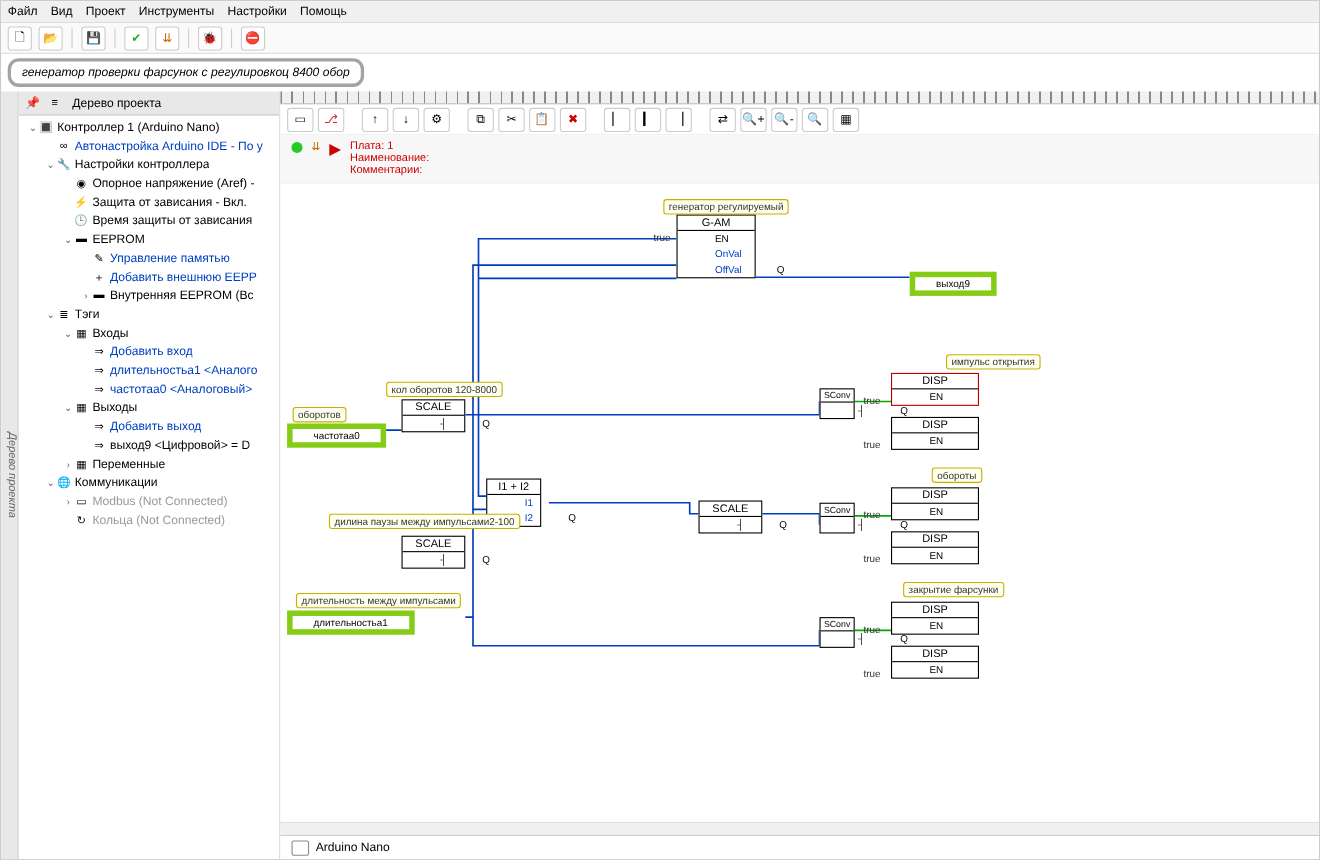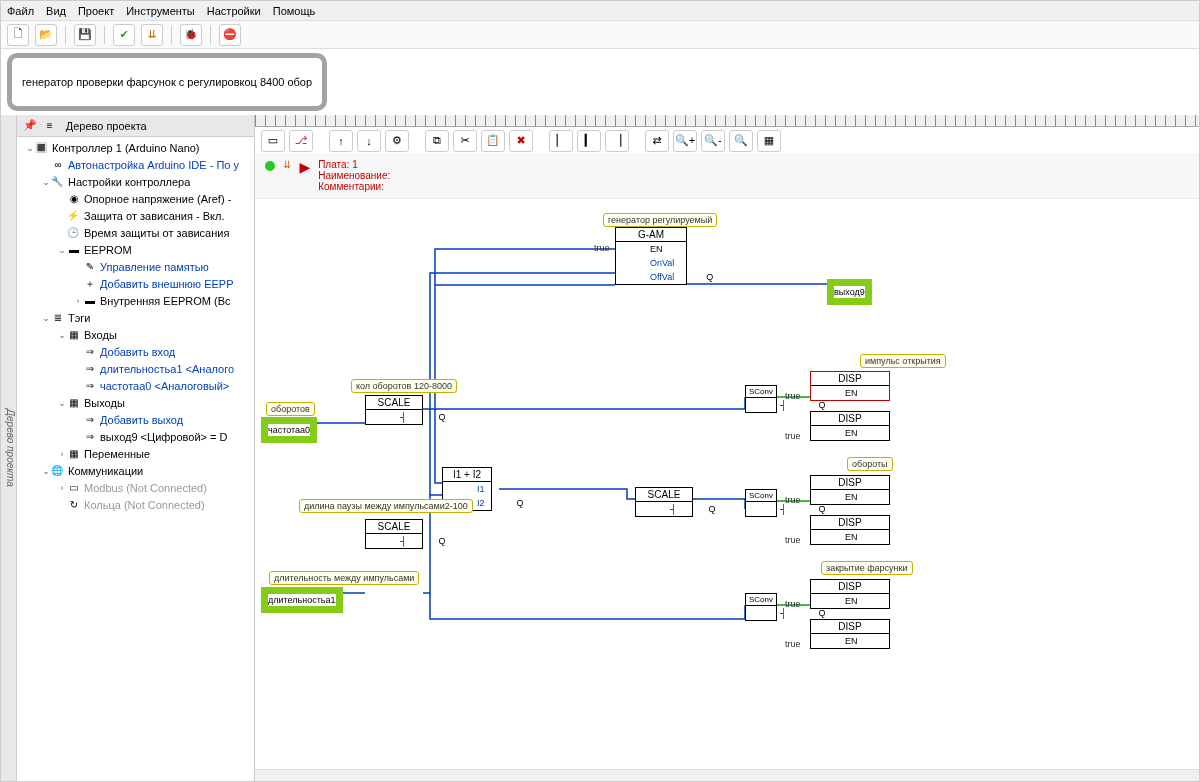--- a/index.html
+++ b/index.html
@@ -7,21 +7,21 @@
   .app { width: 1200px; height: 782px; display: flex; flex-direction: column; border: 1px solid #ccc; }
   
   .menubar { height: 20px; background: #f0f0f0; border-bottom: 1px solid #ddd; display: flex; align-items: center; padding: 0 6px; gap: 12px; }
   .menubar span { cursor: default; }
   
   .toolbar-main { height: 28px; background: #fafafa; border-bottom: 1px solid #ddd; display: flex; align-items: center; padding: 0 6px; gap: 6px; }
   .tb-btn { width: 22px; height: 22px; border: 1px solid #ccc; border-radius: 3px; background: #fff; display: flex; align-items: center; justify-content: center; cursor: pointer; }
   .tb-sep { width: 1px; height: 18px; background: #ccc; margin: 0 2px; }
   
   .project-bar { padding: 4px 6px; }
-  .project-name { border: 5px solid #a3a3a3; border-radius: 10px; padding: 18px 10px; display: inline-block; background: #fff; }
+  .project-name { border: 3px solid #a3a3a3; border-radius: 10px; padding: 4px 10px; display: inline-block; background: #fff; font-style: italic; }
   
   .main { flex: 1; display: flex; overflow: hidden; }
   .sidebar-tab { width: 16px; background: #e8e8e8; border-right: 1px solid #ccc; writing-mode: vertical-rl; text-align: center; padding: 6px 0; color: #666; font-style: italic; font-size: 10px; }
   .sidebar { width: 238px; border-right: 1px solid #ccc; background: #fff; overflow: hidden; display: flex; flex-direction: column; }
   .sidebar-header { height: 22px; background: #e8e8e8; border-bottom: 1px solid #ccc; display: flex; align-items: center; padding: 0 6px; gap: 6px; }
   .tree { flex: 1; overflow: auto; padding: 2px 0; }
   .tree-node { display: flex; align-items: center; height: 17px; padding-right: 4px; white-space: nowrap; overflow: hidden; cursor: default; }
   .tw { display: inline-block; text-align: center; color: #666; font-size: 9px; }
   .ico { width: 14px; height: 14px; display: inline-flex; align-items: center; justify-content: center; margin-right: 3px; font-size: 10px; }
   .node-text { overflow: hidden; text-overflow: clip; }
@@ -40,21 +40,21 @@
   .diagram-wrap { flex: 1; position: relative; overflow: auto; background: #fff; }
   .diagram { position: relative; width: 940px; height: 580px; }
   svg.wires { position: absolute; top: 0; left: 0; width: 940px; height: 580px; pointer-events: none; }
   .block { position: absolute; border: 1px solid #000; background: #fff; font-size: 10px; }
   .block.red { border-color: #b00; }
   .block-title { border-bottom: 1px solid #000; text-align: center; padding: 1px 2px; }
   .block-row { display: flex; justify-content: space-between; padding: 0 2px; height: 14px; align-items: center; }
   .port-l, .port-r { font-size: 9px; margin-left: 32px; }
   .port-blue { color: #0040c0; }
   .tag { position: absolute; border: 1px solid #c8b000; border-radius: 3px; background: #fffff0; padding: 1px 4px; font-size: 9px; color: #333; }
-  .io-box { position: absolute; border: 7px solid #84cc16; background: #fff; padding: 1px 0; font-size: 9px; }
+  .io-box { position: absolute; border: 5px solid #84cc16; background: #fff; padding: 1px 19px; font-size: 9px; }
   .tiny-label { position: absolute; font-size: 9px; color: #333; }
   
   .bottom-bar { height: 22px; border-top: 1px solid #ccc; display: flex; align-items: center; padding: 0 10px; gap: 6px; background: #fff; }
   .bb-icon { width: 16px; height: 14px; border: 1px solid #888; border-radius: 2px; }
   
   .hscroll { height: 12px; background: #f0f0f0; border-top: 1px solid #ddd; }
 </style>
 </head>
 <body>
 
@@ -421,15 +421,19 @@
             <div class="tiny-label" style="left: 530px; top: 192px;">true</div>
             <div class="tiny-label" style="left: 530px; top: 232px;">true</div>
             <div class="tiny-label" style="left: 530px; top: 296px;">true</div>
             <div class="tiny-label" style="left: 530px; top: 336px;">true</div>
             <div class="tiny-label" style="left: 530px; top: 400px;">true</div>
             <div class="tiny-label" style="left: 530px; top: 440px;">true</div>
           </div>
       </div>
       <div class="hscroll"></div>
 
+      <div class="bottom-bar">
+        <div class="bb-icon"></div>
+        <span>Arduino Nano</span>
+      </div>
     </div>
   </div>
 </div>
 
 </body></html>

